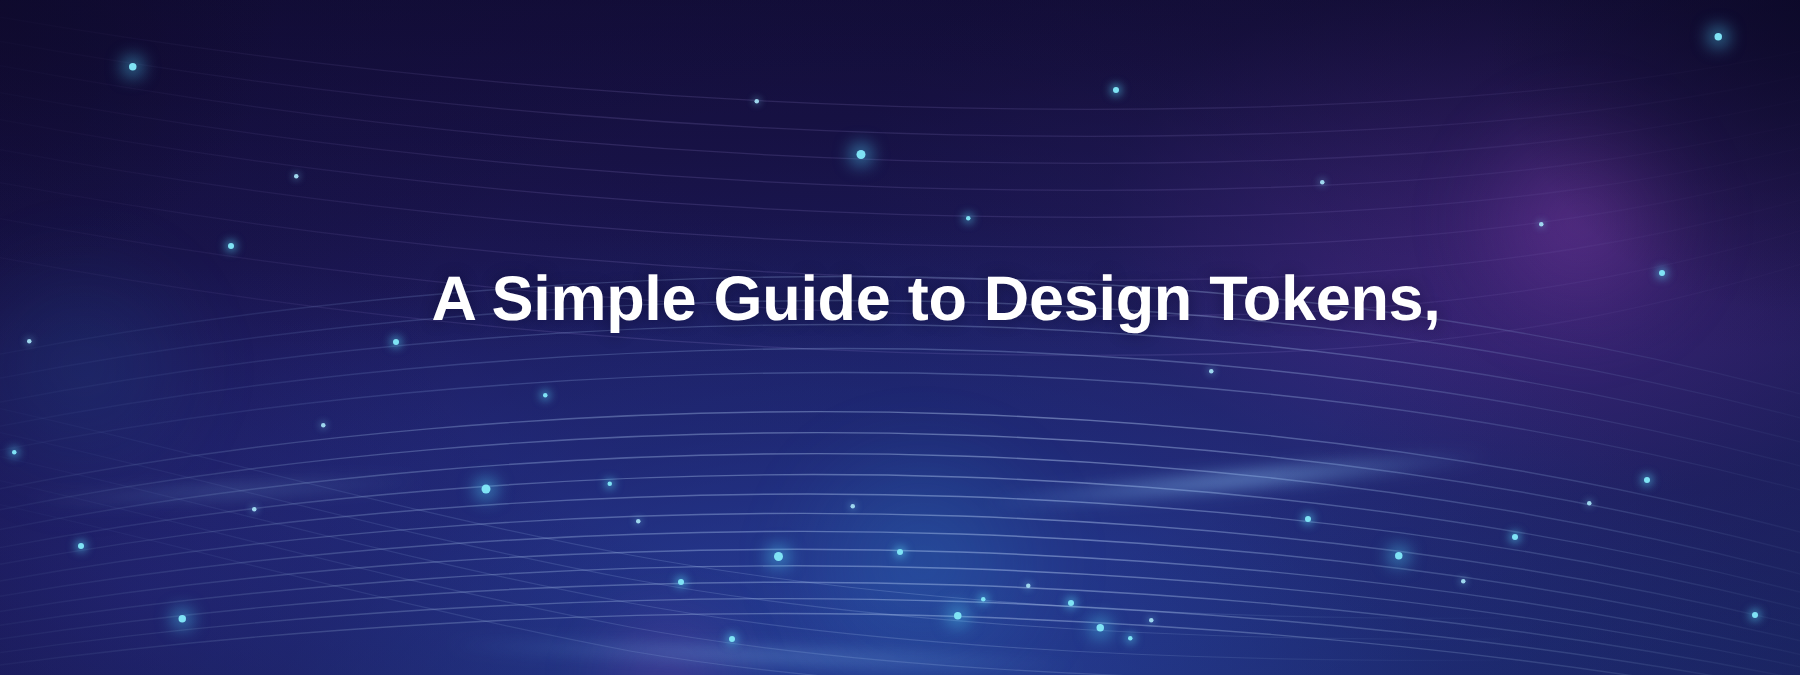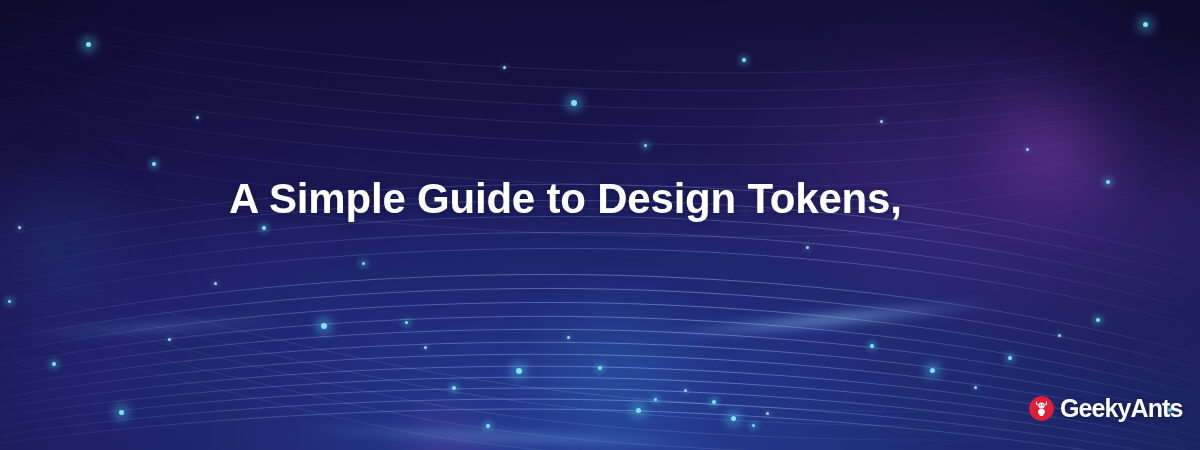--- a/index.html
+++ b/index.html
@@ -7,20 +7,21 @@
     padding: 0;
     background: #0d0b26;
   }
   #banner {
     position: relative;
     width: 1200px;
     height: 450px;
     overflow: hidden;
     font-family: "Liberation Sans", sans-serif;
     background: #701a75;
+    text-align: center;
   }
 
   
   .bg-base {
     position: absolute;
     inset: 0;
     background:
       radial-gradient(ellipse 900px 520px at 48% 115%, #2a48a8 0%, #23399060 45%, transparent 72%),
       radial-gradient(ellipse 620px 380px at 86% 34%, #4a2a86 0%, #33216840 48%, transparent 75%),
       radial-gradient(ellipse 700px 460px at 8% 88%, #27277e 0%, #22206b40 50%, transparent 78%),
@@ -286,30 +287,14 @@
     <span class="dot soft" style="left:168px; top:338px; width:3px; height:3px;"></span>
     <span class="dot" style="left:362px; top:262px; width:3px; height:3px;"></span>
     <span class="dot soft" style="left:806px; top:246px; width:3px; height:3px;"></span>
     <span class="dot" style="left:1096px;top:318px; width:4px; height:4px;"></span>
   </div>
 
   <h1 class="title">
     <span class="line">A Simple Guide to Design Tokens,</span>
   </h1>
 
-  <div class="logo">
-    <svg class="logo-mark" viewBox="0 0 48 48" aria-hidden="true">
-      <circle cx="24" cy="24" r="24" fill="#e01f36"></circle>
-      <g fill="#ffffff">
-        <path d="M15.4 10.2c-.7-.5-1.7-.2-1.9.6-.5 2.1-.3 4.6 1 6.6.5.8 1.7.7 2.1-.1l.2-.4c.3-.6.1-1.3-.4-1.8-1-1-1.3-2.4-1.2-3.8.1-.4 0-.9-.4-1.1z"></path>
-        <path d="M32.6 10.2c.7-.5 1.7-.2 1.9.6.5 2.1.3 4.6-1 6.6-.5.8-1.7.7-2.1-.1l-.2-.4c-.3-.6-.1-1.3.4-1.8 1-1 1.3-2.4 1.2-3.8-.1-.4 0-.9.4-1.1z"></path>
-        <ellipse cx="24" cy="18.1" rx="6.2" ry="5.6"></ellipse>
-        <path d="M24 24.1c-3.6 0-6.6 2.7-6.6 6.1 0 2 1 3.8 2.6 4.9v1.6c0 .9.8 1.6 1.7 1.6h4.6c.9 0 1.7-.7 1.7-1.6v-1.6c1.6-1.1 2.6-2.9 2.6-4.9 0-3.4-3-6.1-6.6-6.1z"></path>
-      </g>
-      <g fill="#e01f36">
-        <circle cx="21.4" cy="17.4" r="1.5"></circle>
-        <circle cx="26.6" cy="17.4" r="1.5"></circle>
-      </g>
-    </svg>
-    <span class="logo-text">GeekyAnts</span>
-  </div>
 
 </div>
 
 </body></html>

